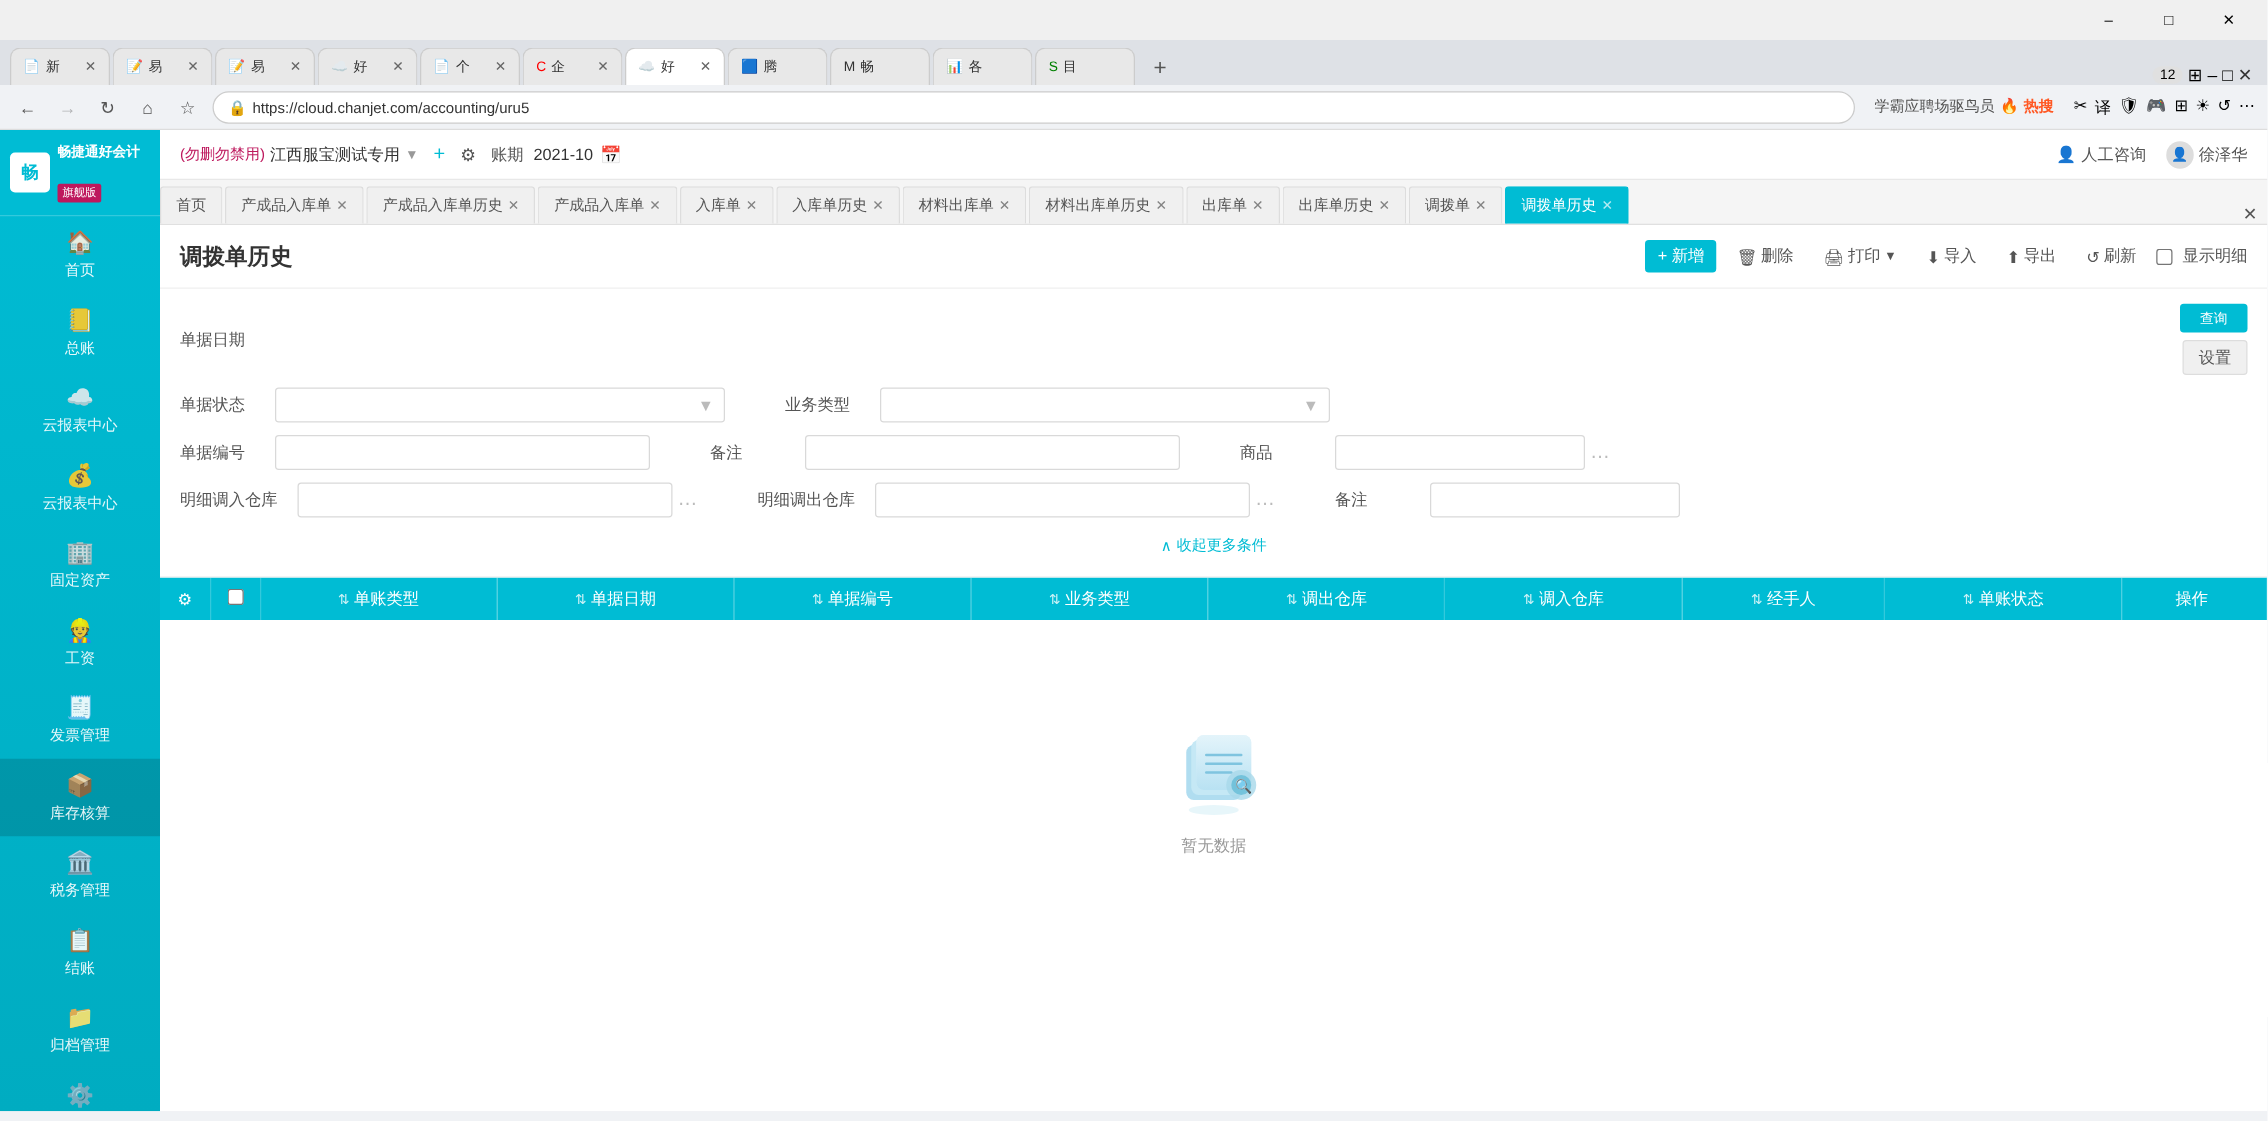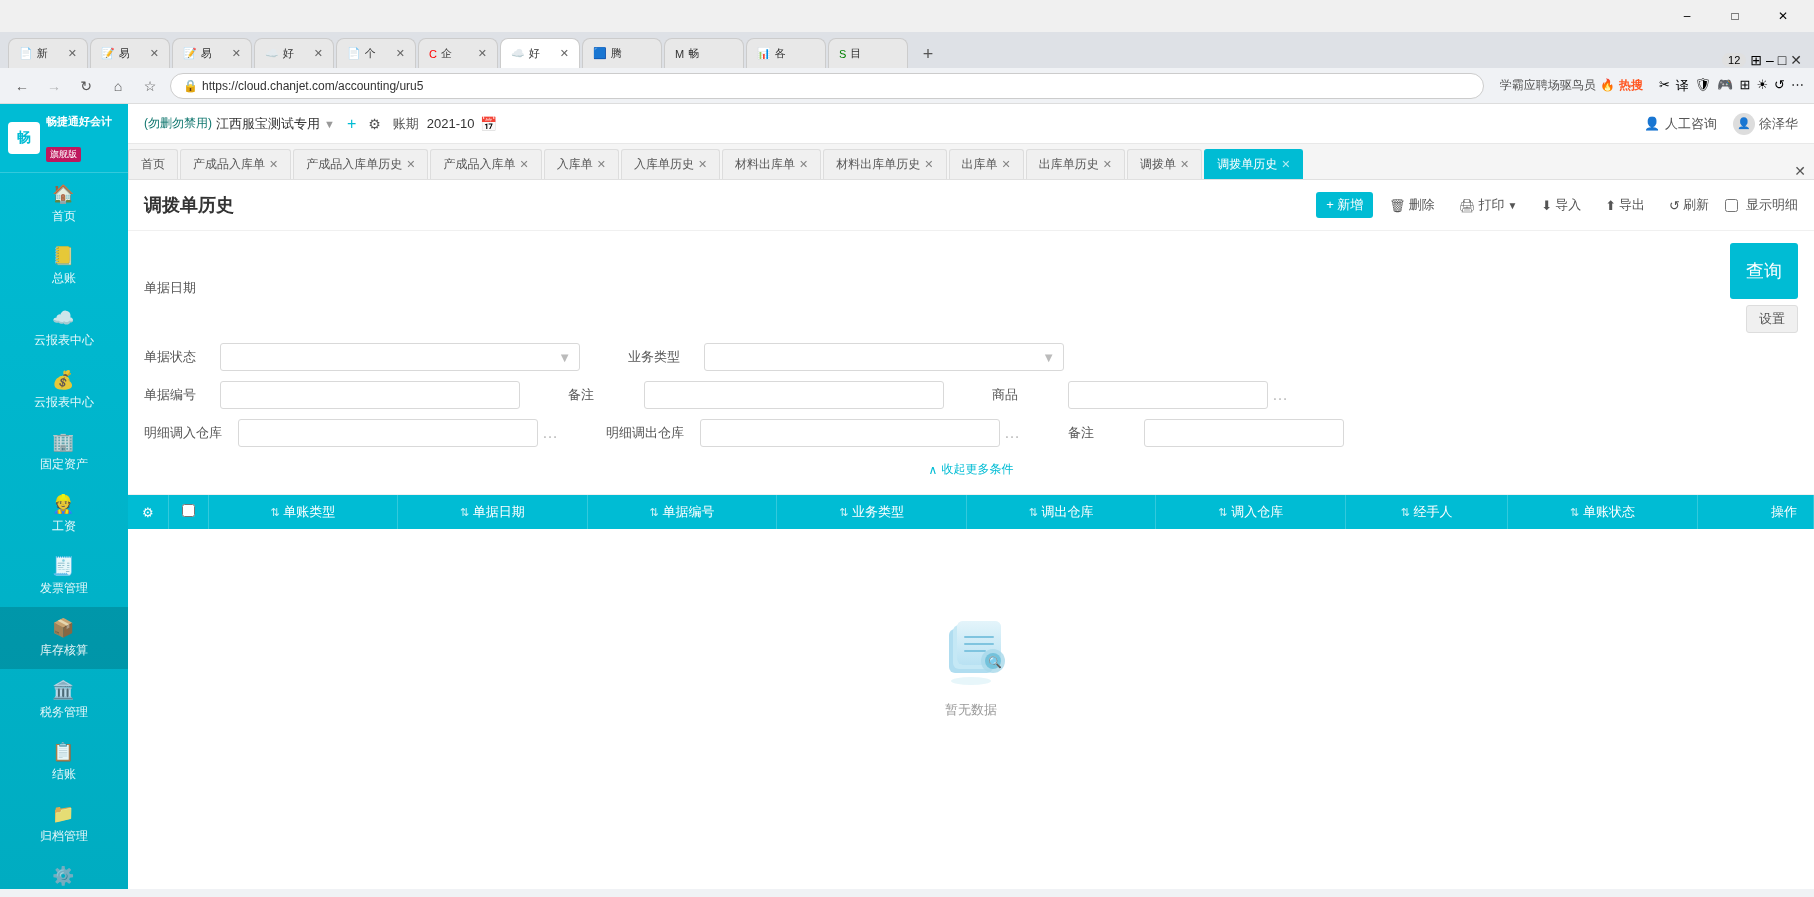--- a/index.html
+++ b/index.html
@@ -56,21 +56,21 @@
     .filter-label { color: #555; font-size: 13px; min-width: 60px; }
     .date-filter { display: flex; align-items: center; gap: 6px; flex-wrap: wrap; }
     .date-btn { padding: 2px 8px; font-size: 12px; border: 1px solid #ddd; border-radius: 3px; cursor: pointer; color: #555; background: #fff; }
     .date-btn.active { background: #00bcd4; color: #fff; border-color: #00bcd4; }
     .date-range { font-size: 12px; color: #999; }
     .filter-select { min-width: 200px; height: 28px; border: 1px solid #d9d9d9; border-radius: 3px; padding: 0 8px; font-size: 13px; color: #333; display: flex; align-items: center; justify-content: space-between; cursor: pointer; background: #fff; }
     .filter-input { min-width: 200px; height: 28px; border: 1px solid #d9d9d9; border-radius: 3px; padding: 0 8px; font-size: 13px; background: #fff; outline: none; color: #333; }
     .filter-dots { color: #bbb; font-size: 16px; margin-left: 4px; cursor: pointer; }
     .collapse-row { display: flex; justify-content: center; padding: 4px 0; }
     .collapse-btn { display: flex; align-items: center; gap: 4px; color: #00bcd4; font-size: 12px; cursor: pointer; }
-    .query-btn { padding: 16px 16px; background: #00bcd4; color: #fff; border: none; border-radius: 3px; font-size: 18px; cursor: pointer; }
+    .query-btn { padding: 4px 16px; background: #00bcd4; color: #fff; border: none; border-radius: 3px; font-size: 11px; cursor: pointer; }
     .settings-btn { padding: 4px 12px; background: #f0f0f0; color: #555; border: 1px solid #ddd; border-radius: 3px; font-size: 13px; cursor: pointer; }
 
     
     .table-container { overflow-x: auto; }
     .data-table { width: 100%; border-collapse: collapse; }
     .data-table thead tr { background: #00bcd4; color: #fff; }
     .data-table thead th { padding: 8px 12px; font-size: 13px; font-weight: normal; text-align: center; border-right: 1px solid rgba(255,255,255,0.2); white-space: nowrap; cursor: pointer; }
     .data-table thead th .sort-icon { font-size: 11px; opacity: 0.8; }
     .data-table thead th:first-child { width: 40px; text-align: center; }
     .data-table thead th:nth-child(2) { width: 40px; text-align: center; }
@@ -241,21 +241,21 @@
       <span class="sidebar-icon">⚙️</span>
       <span>基础设置</span>
     </div>
 
   </div>
 
   <div class="main-content">
 
     <div class="app-header">
       <div class="company-selector">
-        <span class="company-name" style="color:#0f766e; font-size:12px;">(勿删勿禁用)</span>
+        <span class="company-name" style="color:#be185d; font-size:12px;">(勿删勿禁用)</span>
         <span class="company-name" style="font-size:13px; color:#333;">江西服宝测试专用</span>
         <span style="color:#999; font-size:11px;">▼</span>
       </div>
       <div style="color:#00bcd4; font-size:16px; cursor:pointer;">+</div>
       <div style="color:#555; font-size:14px; cursor:pointer;">⚙</div>
       <div class="period-selector">
         <span style="color:#555; font-size:13px;">账期</span>
         <span style="color:#333; font-size:13px; margin-left:4px;">2021-10</span>
         <span style="color:#00bcd4; font-size:14px; margin-left:2px;">📅</span>
       </div>
@@ -455,21 +455,21 @@
                 <span> 调入仓库</span>
               </th>
               <th>
                 <span class="sort-icon">⇅</span>
                 <span> 经手人</span>
               </th>
               <th>
                 <span class="sort-icon">⇅</span>
                 <span> 单账状态</span>
               </th>
-              <th style="text-align:right; padding-right:16px;">操作</th>
+              <th style="text-align:center; padding-right:16px;">操作</th>
             </tr>
           </thead>
           <tbody>
             
           </tbody>
         </table>
 
         <div class="empty-state">
 
           <svg width="80" height="80" viewBox="0 0 80 80" style="margin-bottom:12px;">

